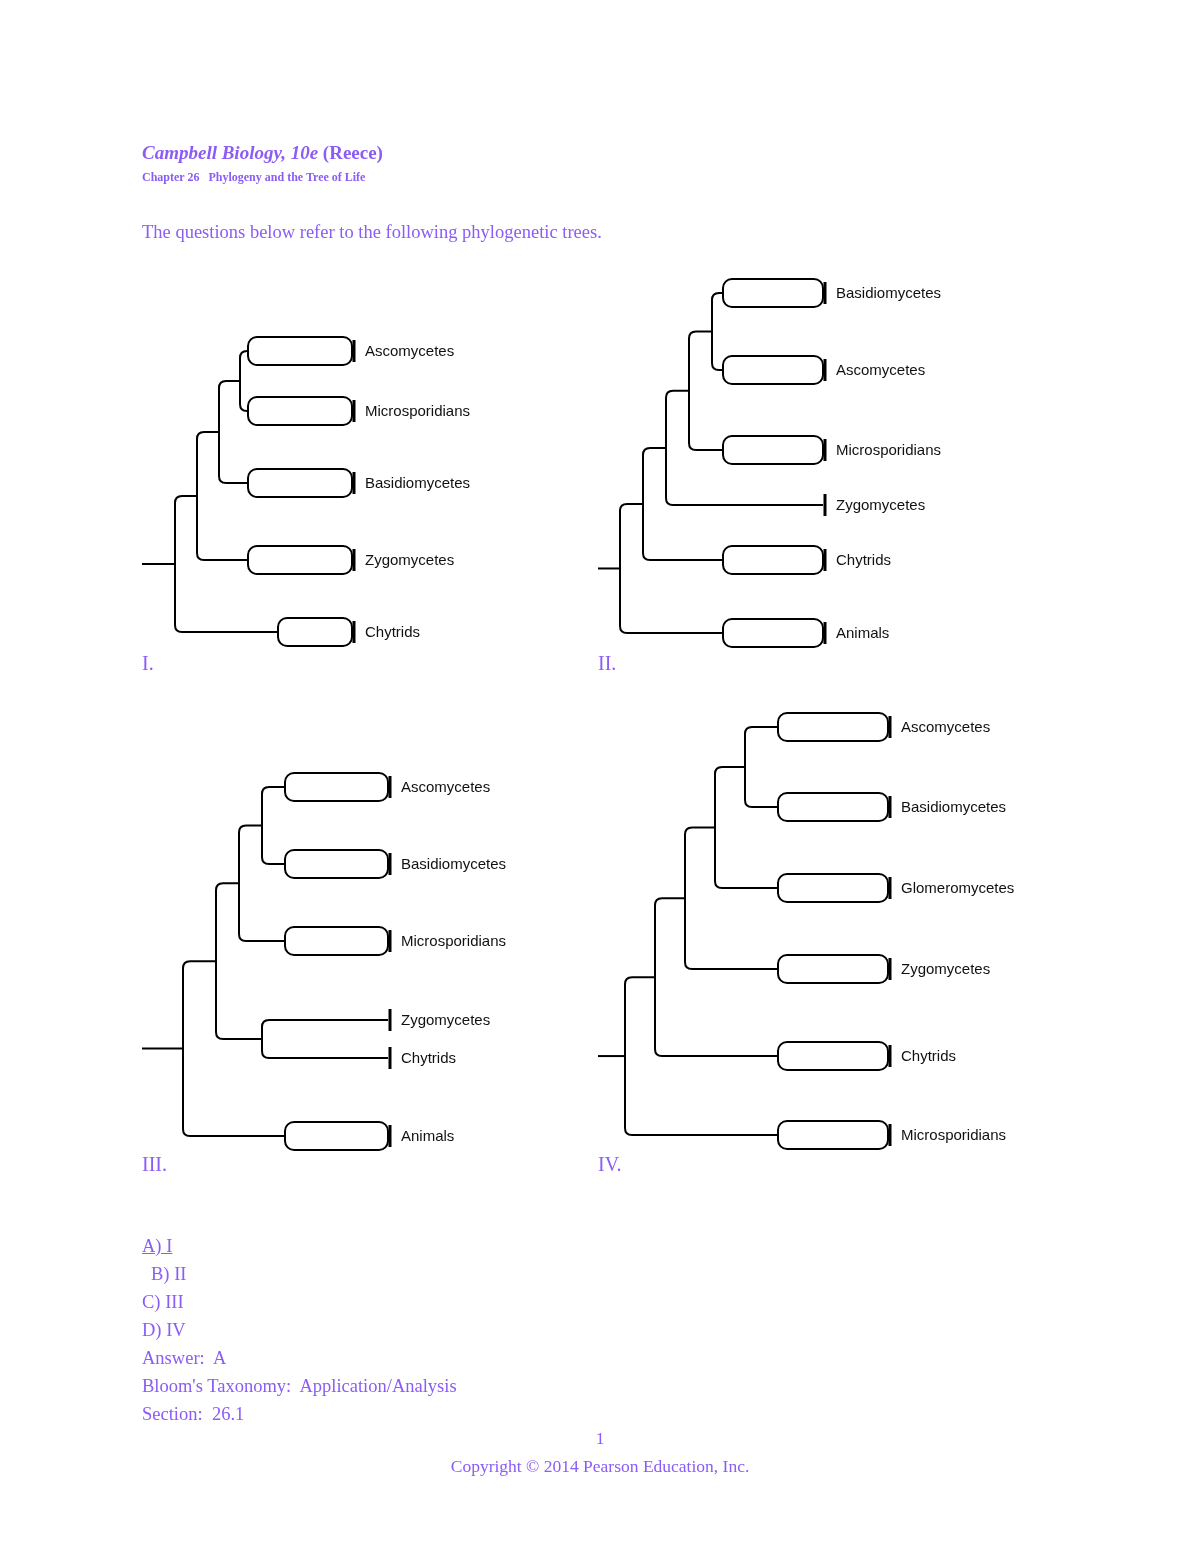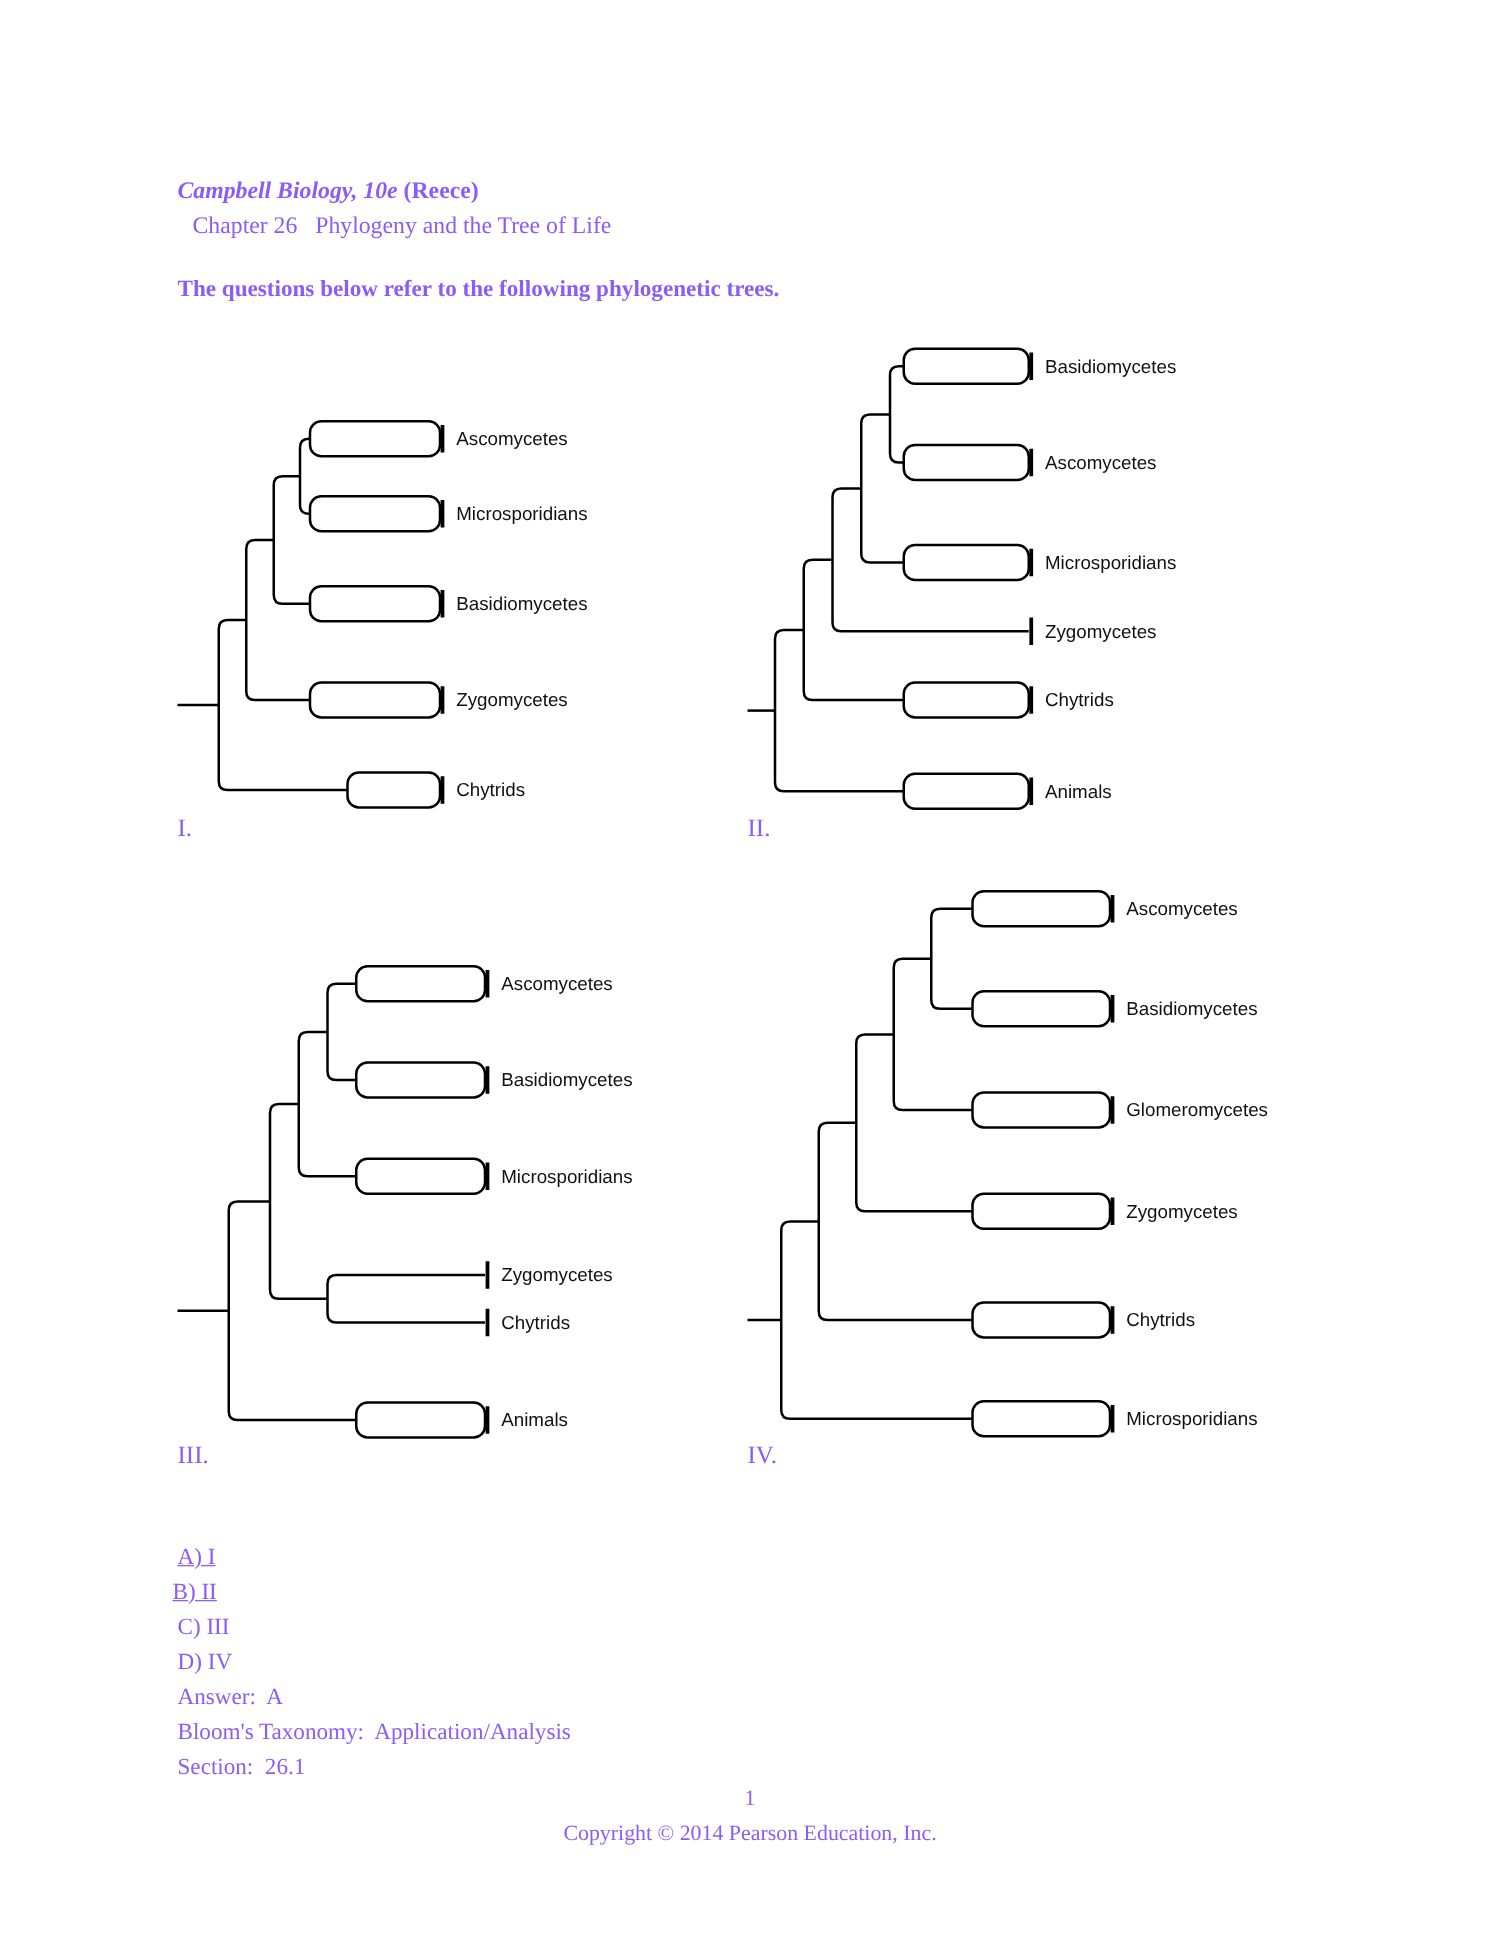--- a/index.html
+++ b/index.html
@@ -9,39 +9,39 @@
     background:#ffffff;
     font-family:"Liberation Serif", serif;
     color:#8b5cf6;
     overflow:hidden;
     margin:0 auto;
   }
   .abs{position:absolute;}
   .tline{font-size:18.5px;line-height:28px;white-space:pre-wrap;}
   .booktitle{font-size:19px;font-weight:bold;}
   .booktitle .ital{font-style:italic;}
-  .chapterline{font-size:19px;font-weight:normal;white-space:pre-wrap;margin-left:12px;}
+  .chapterline{font-size:12px;font-weight:bold;white-space:pre-wrap;}
   .treenum{font-size:20px;}
   .footer-center{left:0;width:1200px;text-align:center;font-size:17.5px;}
   svg.trees{position:absolute;left:0;top:0;}
   .branch{fill:none;stroke:#000;stroke-width:2;}
   .tbox{fill:none;stroke:#000;stroke-width:2;}
   .tick{stroke:#000;stroke-width:3;}
   .taxon{font-family:"Liberation Sans",sans-serif;font-size:15px;fill:#111;}
 </style>
 </head>
 <body>
 
 <div class="page">
 
   <div class="abs booktitle" style="left:142px;top:142px;">
     <span class="ital">Campbell Biology, 10e</span><span> (Reece)</span>
   </div>
   <div class="abs chapterline" style="left:142px;top:170px;">Chapter 26   Phylogeny and the Tree of Life</div>
-  <div class="abs tline" style="left:142px;top:218px;font-weight:bold;">The questions below refer to the following phylogenetic trees.</div>
+  <div class="abs tline" style="left:142px;top:218px;">The questions below refer to the following phylogenetic trees.</div>
 
   <svg class="trees" width="1200" height="1553" viewBox="0 0 1200 1553">
       <g>
         <line x1="354" y1="340" x2="354" y2="362" class="tick"></line>
         <text x="365" y="356" class="taxon">Ascomycetes</text>
         <rect x="248" y="337" width="104" height="28" rx="9" class="tbox"></rect>
         <line x1="354" y1="400" x2="354" y2="422" class="tick"></line>
         <text x="365" y="416" class="taxon">Microsporidians</text>
         <rect x="248" y="397" width="104" height="28" rx="9" class="tbox"></rect>
         <path d="M 248 351 L 247 351 Q 240 351 240 358 L 240 404 Q 240 411 247 411 L 248 411" class="branch"></path>
@@ -135,21 +135,21 @@
         <path d="M 598 1056.0625 L 625 1056.0625" class="branch"></path>
       </g>
     </svg>
 
   <div class="abs treenum" style="left:142px;top:652px;">I.</div>
   <div class="abs treenum" style="left:598px;top:652px;">II.</div>
   <div class="abs treenum" style="left:142px;top:1153px;">III.</div>
   <div class="abs treenum" style="left:598px;top:1153px;">IV.</div>
 
   <div class="abs tline" style="left:142px;top:1232px;text-decoration:underline;">A) I</div>
-  <div class="abs tline" style="left:138px;top:1260px;text-decoration:underline;">B) II</div>
+  <div class="abs tline" style="left:151px;top:1260px;">B) II</div>
   <div class="abs tline" style="left:142px;top:1288px;">C) III</div>
   <div class="abs tline" style="left:142px;top:1316px;">D) IV</div>
   <div class="abs tline" style="left:142px;top:1344px;">Answer:  A</div>
   <div class="abs tline" style="left:142px;top:1372px;">Bloom's Taxonomy:  Application/Analysis</div>
   <div class="abs tline" style="left:142px;top:1400px;text-align:center;">Section:  26.1</div>
 
   <div class="abs footer-center" style="top:1428px;">1</div>
   <div class="abs footer-center" style="top:1456px;">Copyright © 2014 Pearson Education, Inc.</div>
 
 </div>

